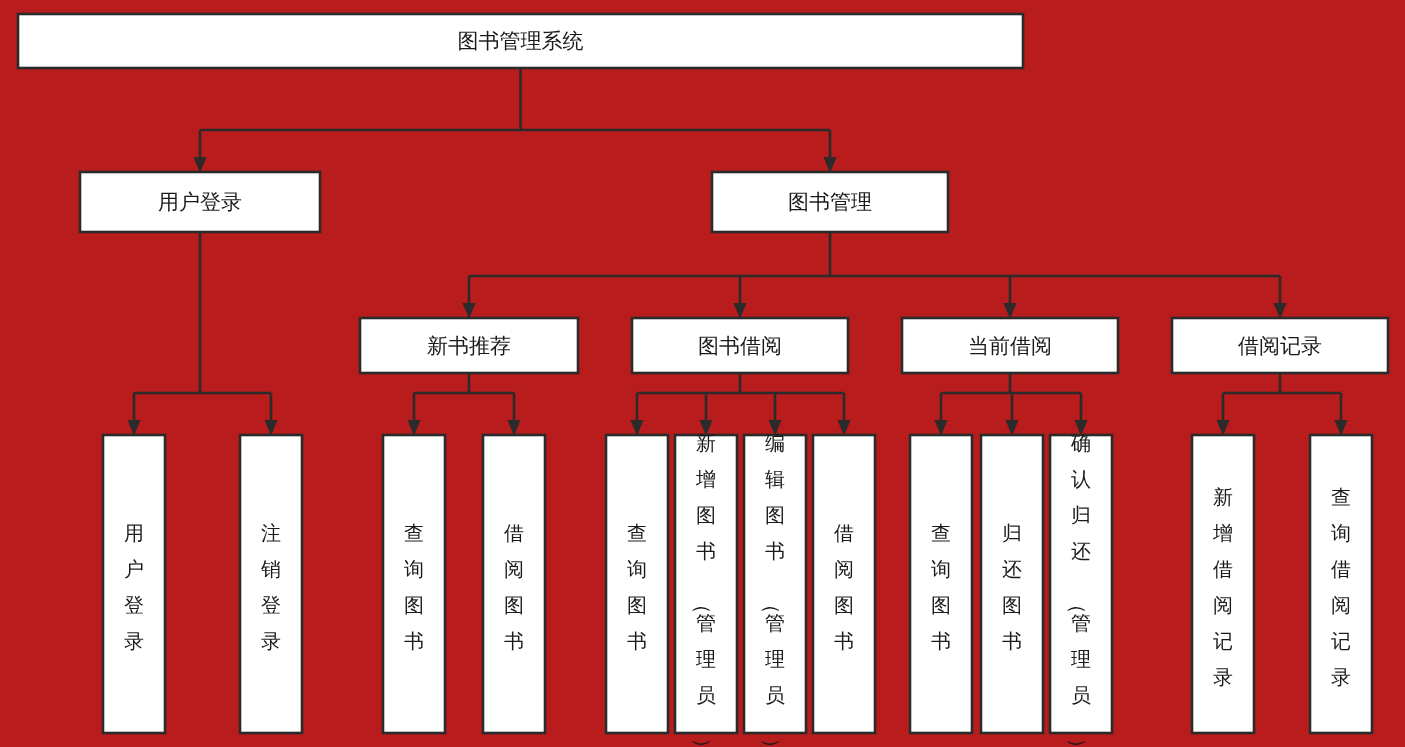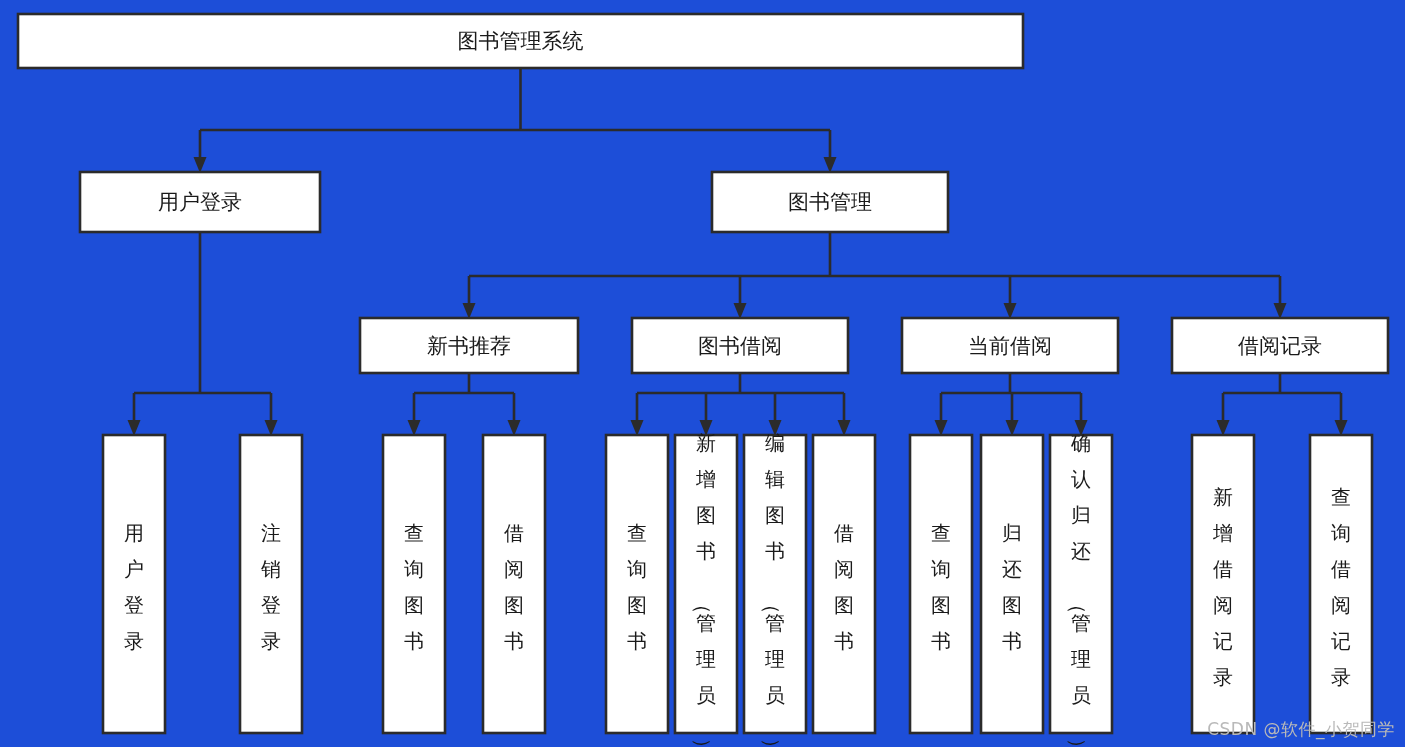--- a/index.html
+++ b/index.html
@@ -10,21 +10,21 @@
   body {
     width: 1405px;
     height: 747px;
     overflow: hidden;
     font-family: "DejaVu Sans", "Liberation Sans", sans-serif;
   }
   #diagram-root {
     position: relative;
     width: 1405px;
     height: 747px;
-    background: #1d4ed8;
+    background: #b91c1c;
   }
   svg#flow-svg {
     position: absolute;
     left: 0;
     top: 0;
     width: 1405px;
     height: 747px;
     display: block;
   }
   .node-box {
@@ -202,14 +202,13 @@
         <g>
           <rect x="1192" y="435" width="62" height="298" class="node-box"></rect>
           <text x="1223" y="504.08" class="node-label-v"><tspan x="1223" dy="0">新</tspan><tspan x="1223" dy="36">增</tspan><tspan x="1223" dy="36">借</tspan><tspan x="1223" dy="36">阅</tspan><tspan x="1223" dy="36">记</tspan><tspan x="1223" dy="36">录</tspan></text>
         </g>
         <g>
           <rect x="1310" y="435" width="62" height="298" class="node-box"></rect>
           <text x="1341" y="504.08" class="node-label-v"><tspan x="1341" dy="0">查</tspan><tspan x="1341" dy="36">询</tspan><tspan x="1341" dy="36">借</tspan><tspan x="1341" dy="36">阅</tspan><tspan x="1341" dy="36">记</tspan><tspan x="1341" dy="36">录</tspan></text>
         </g>
       </g>
   </svg>
-  <div class="watermark">CSDN @软件_小贺同学</div>
 </div>
 
 </body></html>

